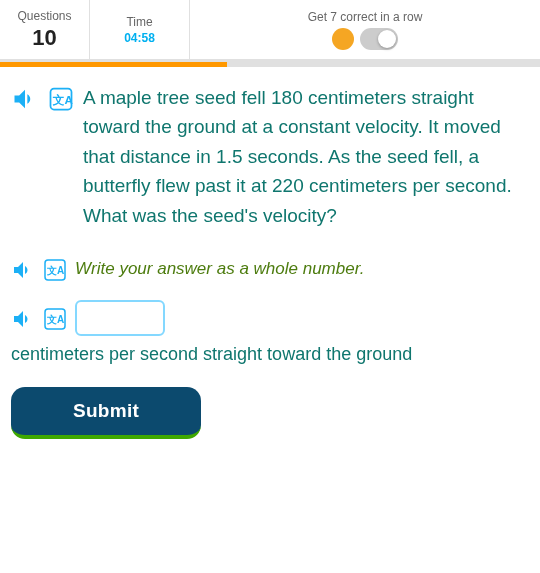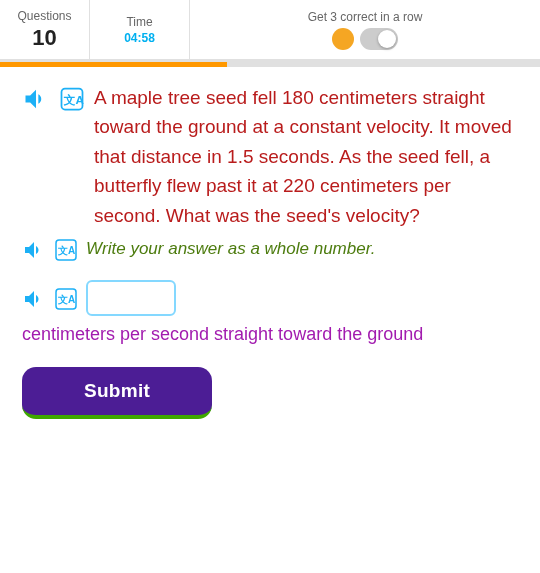--- a/index.html
+++ b/index.html
@@ -94,21 +94,21 @@
       background: #fff;
       border-radius: 50%;
       position: absolute;
       top: 2px;
       right: 2px;
       box-shadow: 0 1px 3px rgba(0,0,0,0.3);
     }
 
     
     .main-content {
-      padding: 16px 18px 10px 22px;
+      padding: 16px 18px 10px 11px;
     }
 
     
     .sound-icon {
       display: flex;
       align-items: center;
       cursor: pointer;
       color: #1cb0f6;
       font-size: 20px;
       flex-shrink: 0;
@@ -120,22 +120,22 @@
       cursor: pointer;
       color: #1cb0f6;
       font-size: 20px;
       flex-shrink: 0;
       margin-top: 2px;
     }
 
     .question-text {
       font-size: 19px;
       line-height: 1.55;
-      color: #b91c1c;
-      margin-bottom: 6px;
+      color: #0f766e;
+      margin-bottom: 26px;
     }
 
     .instruction-row {
       display: flex;
       align-items: center;
       gap: 8px;
       margin-bottom: 18px;
     }
     .instruction-text {
       font-size: 17px;
@@ -156,27 +156,27 @@
       border: 2px solid #84d8ff;
       border-radius: 6px;
       font-size: 17px;
       text-align: center;
       outline: none;
       color: #222;
       background: #fff;
     }
     .answer-suffix {
       font-size: 18px;
-      color: #a21caf;
+      color: #0f766e;
     }
 
     .submit-btn {
       display: block;
       margin: 22px 0 10px 0;
-      background: #4c1d95;
+      background: #0c4a6e;
       color: #fff;
       border: none;
       border-radius: 14px;
       width: 190px;
       height: 52px;
       font-size: 19px;
       font-weight: bold;
       cursor: pointer;
       letter-spacing: 0.3px;
       border-bottom: 4px solid #3fa800;
@@ -200,21 +200,21 @@
 <div class="header-bar">
   <div class="header-section questions">
     <span class="header-label">Questions</span>
     <span class="header-value">10</span>
   </div>
   <div class="header-section time">
     <span class="header-label">Time</span>
     <span class="header-value time-val">04:58</span>
   </div>
   <div class="header-section streak">
-    <span class="header-label">Get 3 correct in a row</span>
+    <span class="header-label">Get 7 correct in a row</span>
     <div class="streak-row">
       <span class="streak-dot"></span>
       <div class="toggle-track">
         <div class="toggle-knob"></div>
       </div>
     </div>
   </div>
 </div>
 
 <div class="progress-bar-container">

